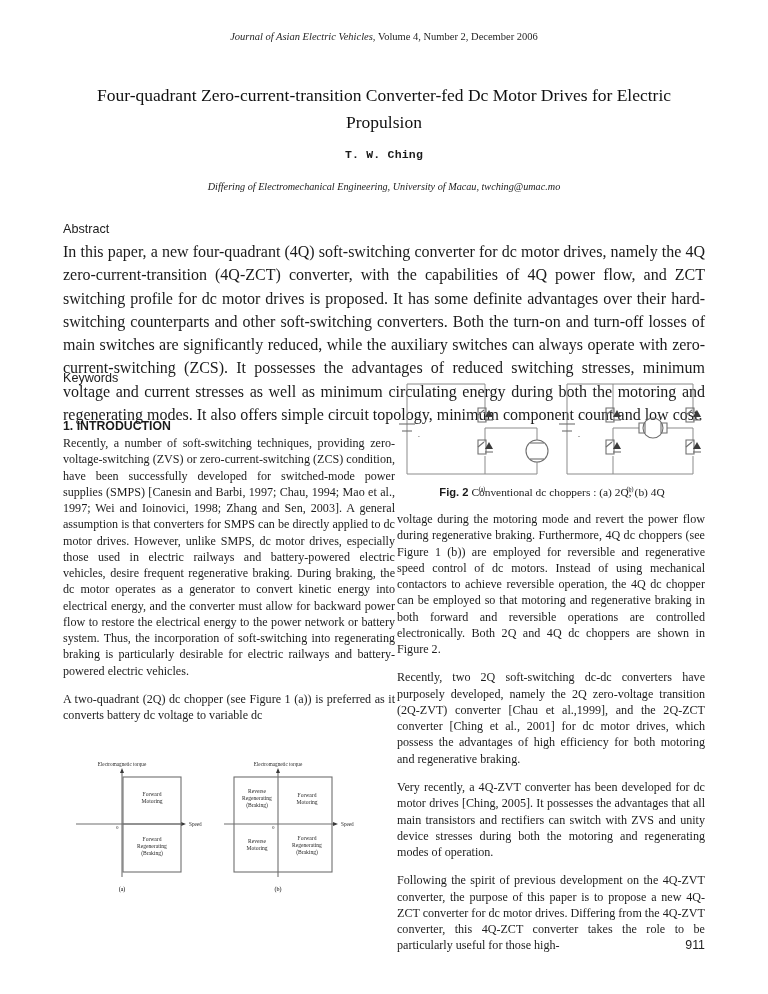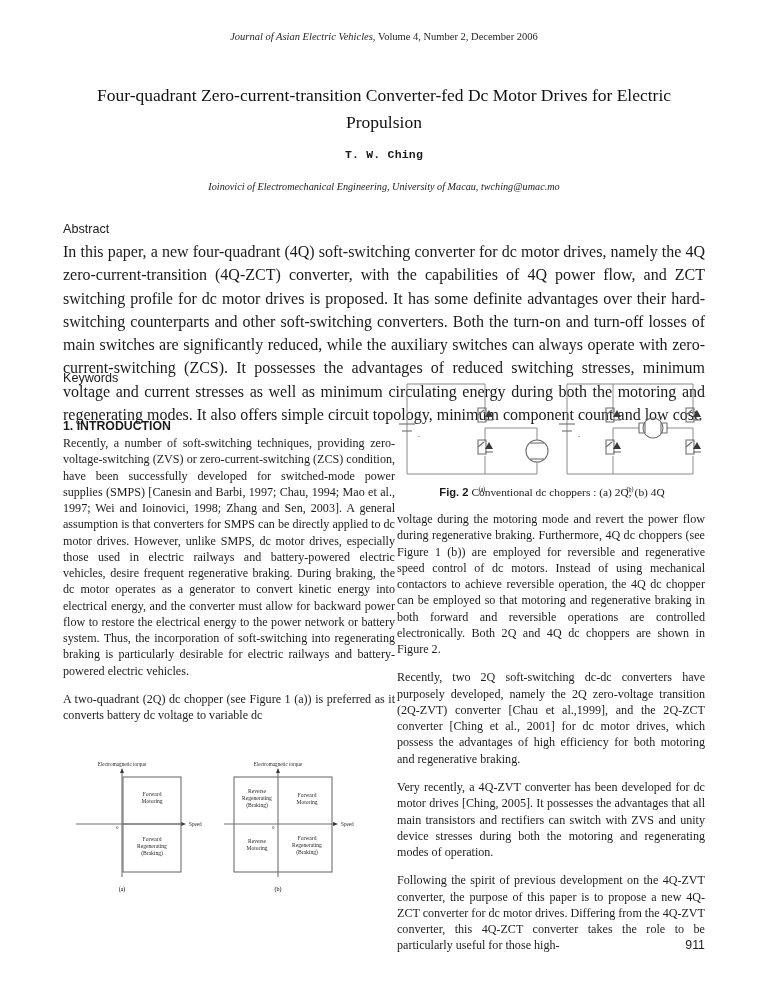--- a/index.html
+++ b/index.html
@@ -212,21 +212,21 @@
 <body>
 
 <div class="page">
 
   <div class="running-head">
     <span class="journal">Journal of Asian Electric Vehicles</span><span>, Volume 4, Number 2, December 2006</span>
   </div>
 
   <div class="title">Four-quadrant Zero-current-transition Converter-fed Dc Motor Drives for Electric Propulsion</div>
   <div class="author">T. W. Ching</div>
-  <div class="affiliation">Ioinovici of Electromechanical Engineering, University of Macau, twching@umac.mo</div>
+  <div class="affiliation">Differing of Electromechanical Engineering, University of Macau, twching@umac.mo</div>
 
   <div class="abstract-head">Abstract</div>
   <div class="abstract-body">In this paper, a new four-quadrant (4Q) soft-switching converter for dc motor drives, namely the 4Q zero-current-transition (4Q-ZCT) converter, with the capabilities of 4Q power flow, and ZCT switching profile for dc motor drives is proposed.  It has some definite advantages over their hard-switching counterparts and other soft-switching converters.  Both the turn-on and turn-off losses of main switches are significantly reduced, while the auxiliary switches can always operate with zero-current-switching (ZCS).  It possesses the advantages of reduced switching stresses, minimum voltage and current stresses as well as minimum circulating energy during both the motoring and regenerating modes.  It also offers simple circuit topology, minimum component count and low cost.</div>
 
   <div class="keywords-head">Keywords</div>
 
   <div class="col-left">
     <p class="sec-head">1.  INTRODUCTION</p>
     <p class="body-text">Recently, a number of soft-switching techniques, providing zero-voltage-switching (ZVS) or zero-current-switching (ZCS) condition, have been successfully developed for switched-mode power supplies (SMPS) [Canesin and Barbi, 1997; Chau, 1994; Mao et al., 1997; Wei and Ioinovici, 1998; Zhang and Sen, 2003].  A general assumption is that converters for SMPS can be directly applied to dc motor drives.  However, unlike SMPS, dc motor drives, especially those used in electric railways and battery-powered electric vehicles, desire frequent regenerative braking.  During braking, the dc motor operates as a generator to convert kinetic energy into electrical energy, and the converter must allow for backward power flow to restore the electrical energy to the power network or battery system.  Thus, the incorporation of soft-switching into regenerating braking is particularly desirable for electric railways and battery-powered electric vehicles.</p>
     <p class="body-text">A two-quadrant (2Q) dc chopper (see Figure 1 (a)) is preferred as it converts battery dc voltage to variable dc</p>

